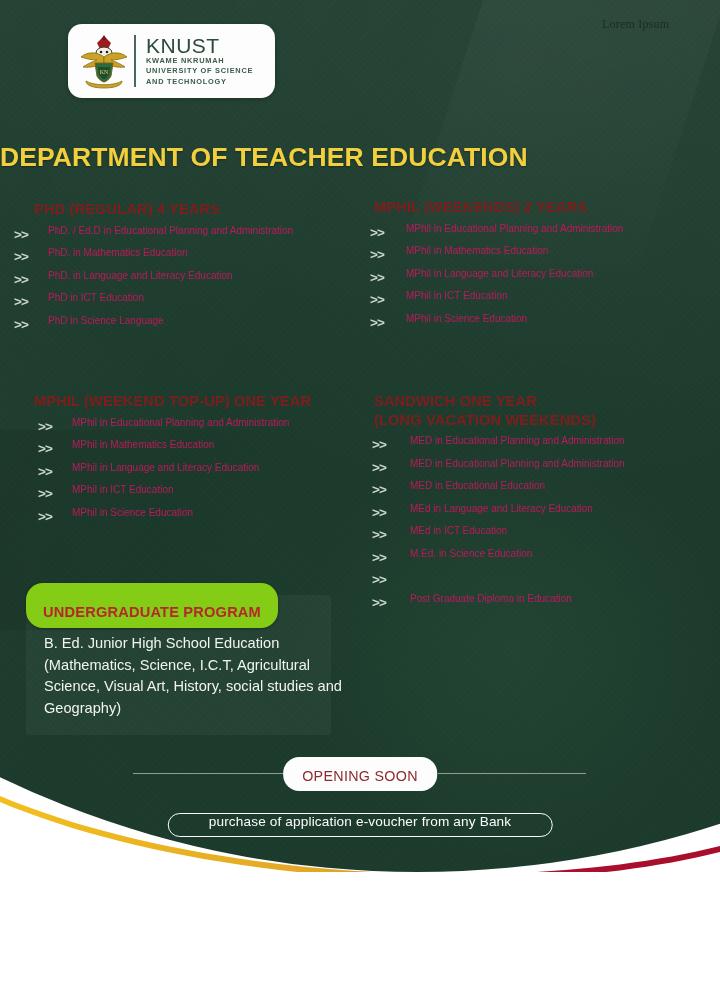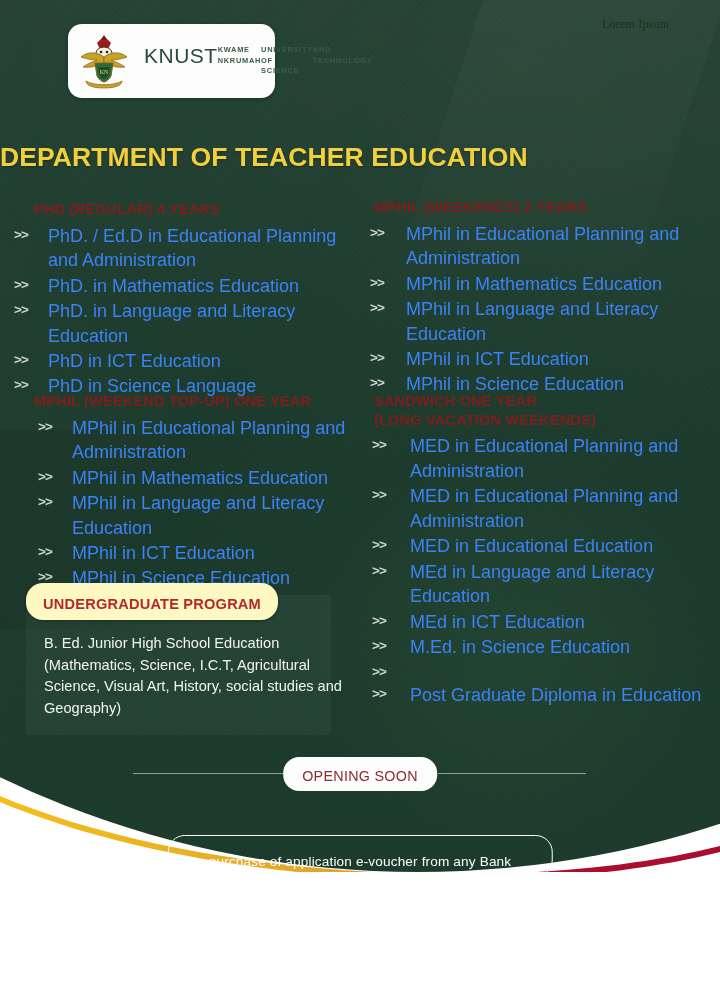--- a/index.html
+++ b/index.html
@@ -52,21 +52,21 @@
 
   
   #logo-card{
     position:absolute;left:68px;top:24px;width:207px;height:74px;
     background:#fdfdfd;border-radius:14px;
     display:flex;align-items:center;padding:0 12px 0 10px;
     box-shadow:0 1px 4px rgba(0,0,0,.25);
   }
   #crest{width:52px;height:56px;flex:0 0 52px;}
   #logo-divider{width:2px;height:52px;background:#4a6a57;margin:0 10px 0 4px;}
-  #logo-text{display:flex;flex-direction:row;justify-content:center;}
+  #logo-text{display:flex;flex-direction:column;justify-content:center;}
   #knust-word{font-size:21px;letter-spacing:.5px;color:#2b4a3a;line-height:1.02;font-weight:400;}
   .knust-sub{font-size:7.4px;letter-spacing:.75px;color:#3b5c49;line-height:1.42;font-weight:600;}
 
   
   #main-title{
     position:absolute;left:0;top:142px;width:720px;
     font-size:26.5px;font-weight:bold;color:#f2cf3d;letter-spacing:.1px;
     text-shadow:0 1px 2px rgba(0,0,0,.35);
   }
 
@@ -81,58 +81,58 @@
   .block-head{
     color:#7f1d1d;font-size:14.6px;font-weight:bold;letter-spacing:.15px;
     line-height:1.28;margin-bottom:5px;
   }
   .prog-list{list-style:none;}
   .prog-item{display:flex;align-items:flex-start;margin-bottom:1px;}
   .chev{
     flex:0 0 36px;color:#ccd8cf;font-size:13.5px;font-weight:bold;
     letter-spacing:-1px;line-height:1.52;padding-top:1px;
   }
-  .ptext{color:#3b82f6;font-size:18px;line-height:1.36;font-weight:400;}
+  .ptext{color:#be185d;font-size:10px;line-height:1.36;font-weight:400;}
 
   
   #block-phd .chev{flex-basis:34px;margin-left:-20px;}
   #block-mphil-wk .chev{flex-basis:36px;margin-left:-4px;}
   #block-topup .chev{flex-basis:34px;margin-left:4px;}
   #block-sandwich .chev{flex-basis:38px;margin-left:-2px;}
 
   
   #ug-panel{
     position:absolute;left:26px;top:595px;width:305px;height:140px;
     background:rgba(255,255,255,0.042);border-radius:3px;
   }
   #ug-badge{
     position:absolute;left:26px;top:583px;
-    background:#fef9c3;color:#b5282a;border-radius:17px;
-    padding:13px 17px 8px 17px;font-size:14.6px;font-weight:bold;letter-spacing:.2px;
+    background:#84cc16;color:#b5282a;border-radius:17px;
+    padding:21px 17px 8px 17px;font-size:14.6px;font-weight:bold;letter-spacing:.2px;
     box-shadow:0 1px 3px rgba(0,0,0,.3);
   }
   #ug-body{
     position:absolute;left:44px;top:633px;width:300px;
     color:#f2f4f1;font-size:14.6px;line-height:1.48;
   }
 
   
   #opening-row{position:absolute;left:0;top:757px;width:720px;height:32px;}
   .hr-line{position:absolute;top:16px;height:1px;background:rgba(235,240,235,.55);}
   #hr-left{left:133px;width:155px;}
   #hr-right{left:438px;width:148px;}
   #opening-pill{
     position:absolute;left:50%;transform:translateX(-50%);top:757px;
     background:#fdfdfd;border-radius:16px;padding:11px 19px 7px;
     color:#8e2b2b;font-size:14.3px;letter-spacing:.3px;
   }
   #voucher-pill{
-    position:absolute;left:50%;transform:translateX(-50%);top:835px;
+    position:absolute;left:50%;transform:translateX(-50%);top:813px;
     border:1.6px solid #fdfdfd;border-radius:17px;
-    padding:18px 40px 7px;color:#fdfdfd;font-size:13.6px;letter-spacing:.15px;
+    padding:0 40px 7px;color:#fdfdfd;font-size:13.6px;letter-spacing:.15px;
     white-space:nowrap;
   }
 
   
   #footer{position:absolute;left:0;top:872px;width:720px;height:126px;background:#fff;}
 </style>
 </head>
 <body>
 
 <div id="green-panel">

